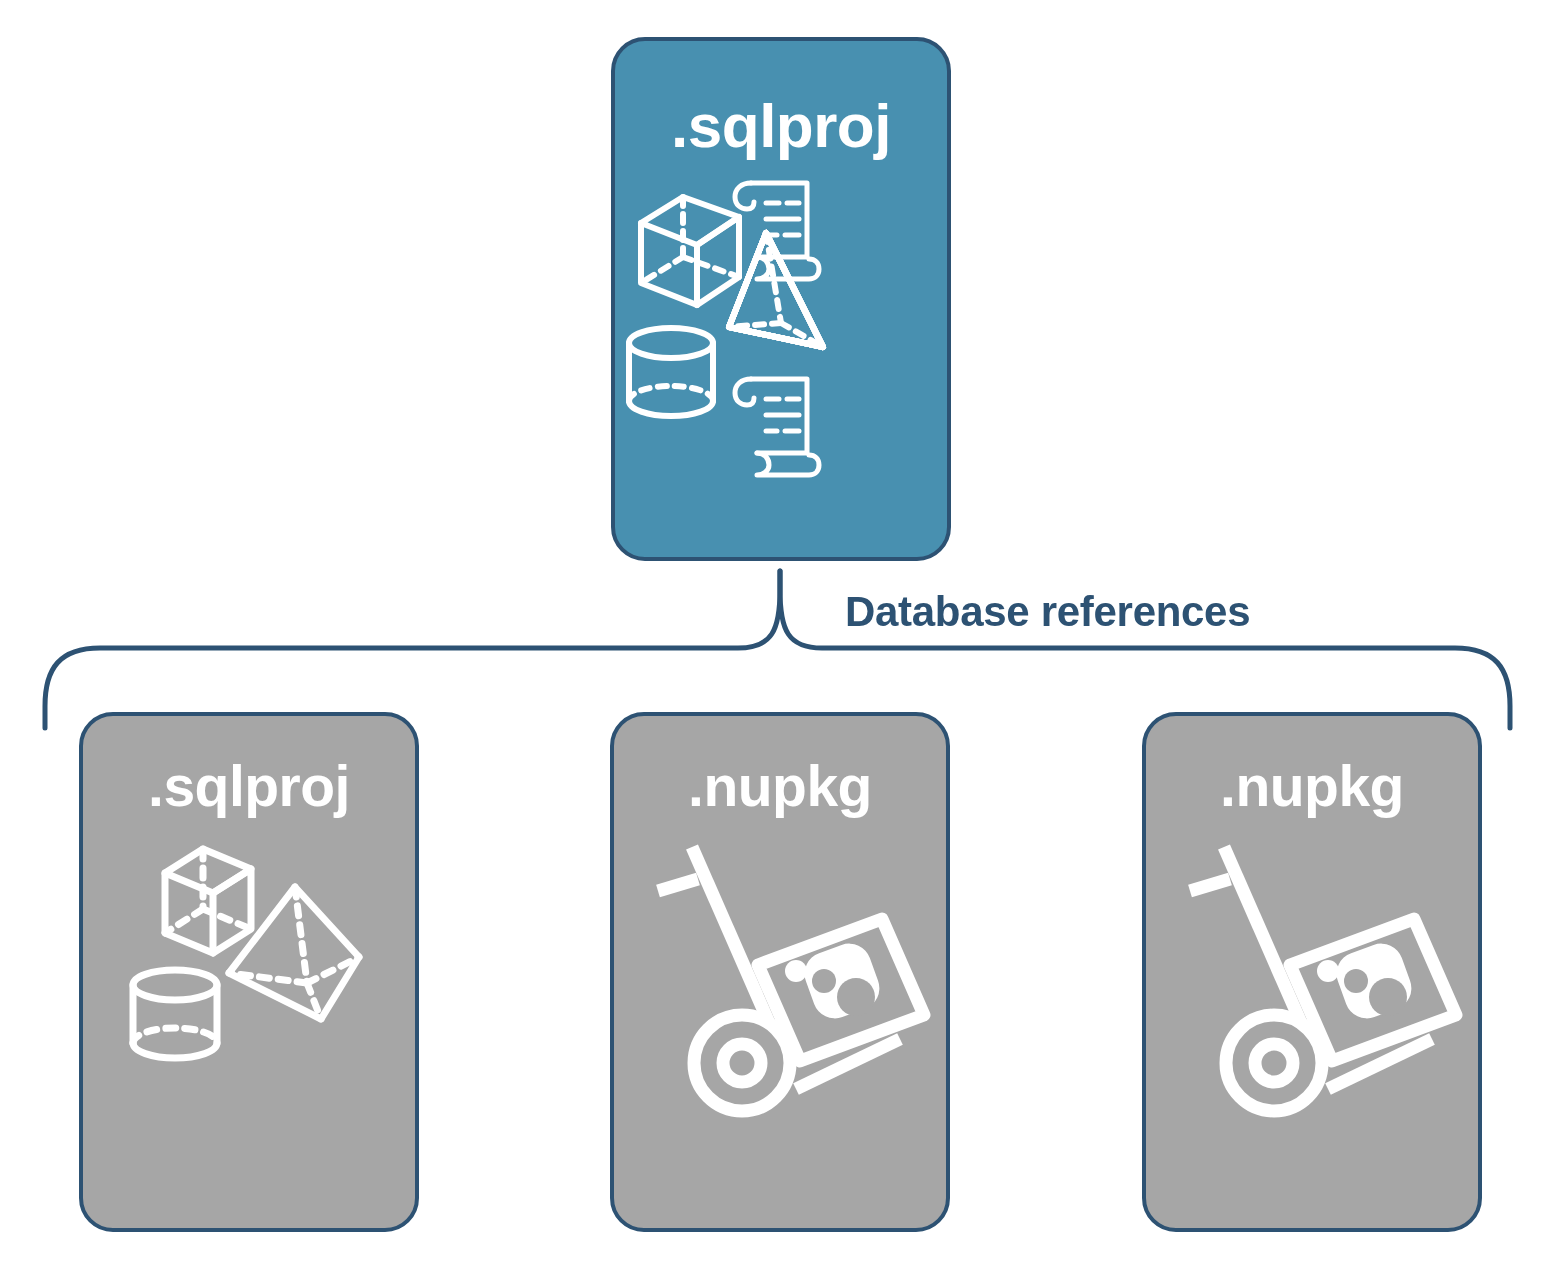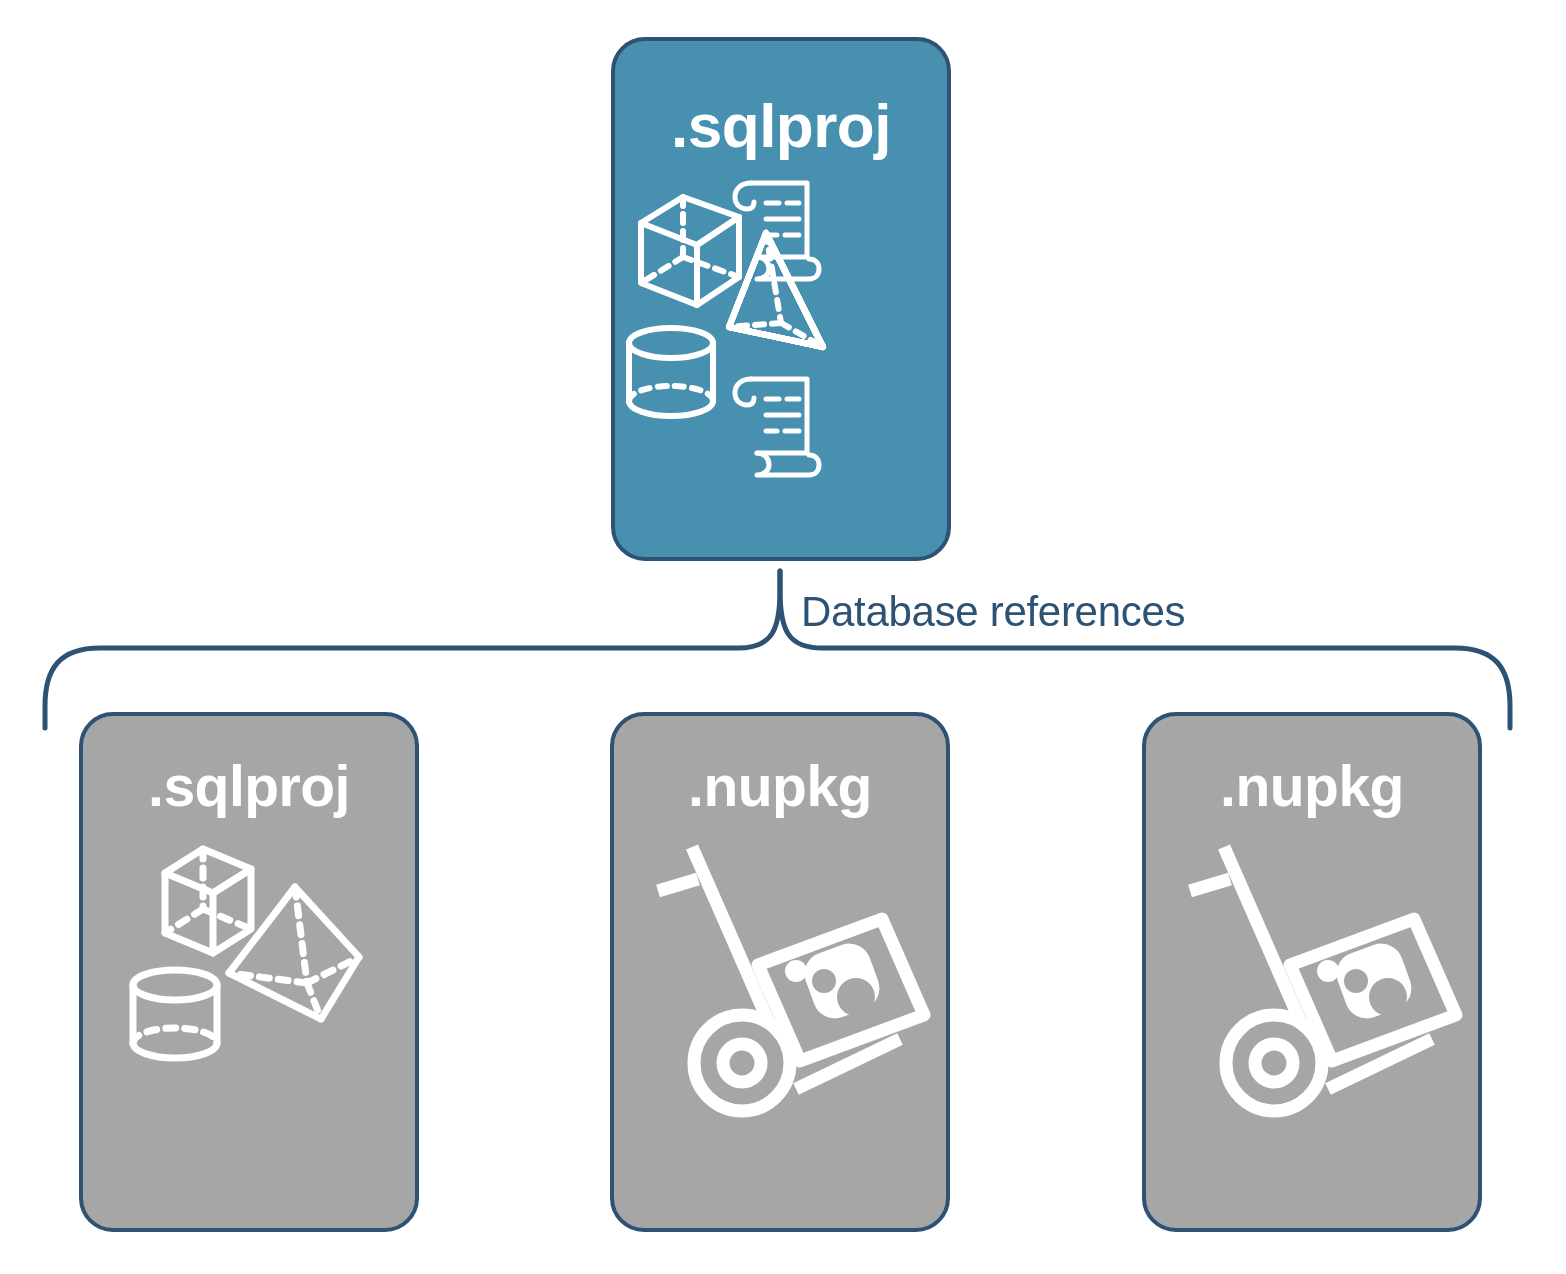--- a/index.html
+++ b/index.html
@@ -85,24 +85,24 @@
 
   .glyph-svg {
     position: absolute;
     left: 0;
     top: 0;
     overflow: visible;
   }
 
   #bracket-label {
     position: absolute;
-    left: 801px;
+    left: 845px;
     top: 588px;
     font-size: 42px;
-    font-weight: normal;
+    font-weight: bold;
     color: #2d5273;
     letter-spacing: -0.3px;
     white-space: nowrap;
     user-select: none;
   }
 </style>
 </head>
 <body>
 
 <div id="diagram-root">

